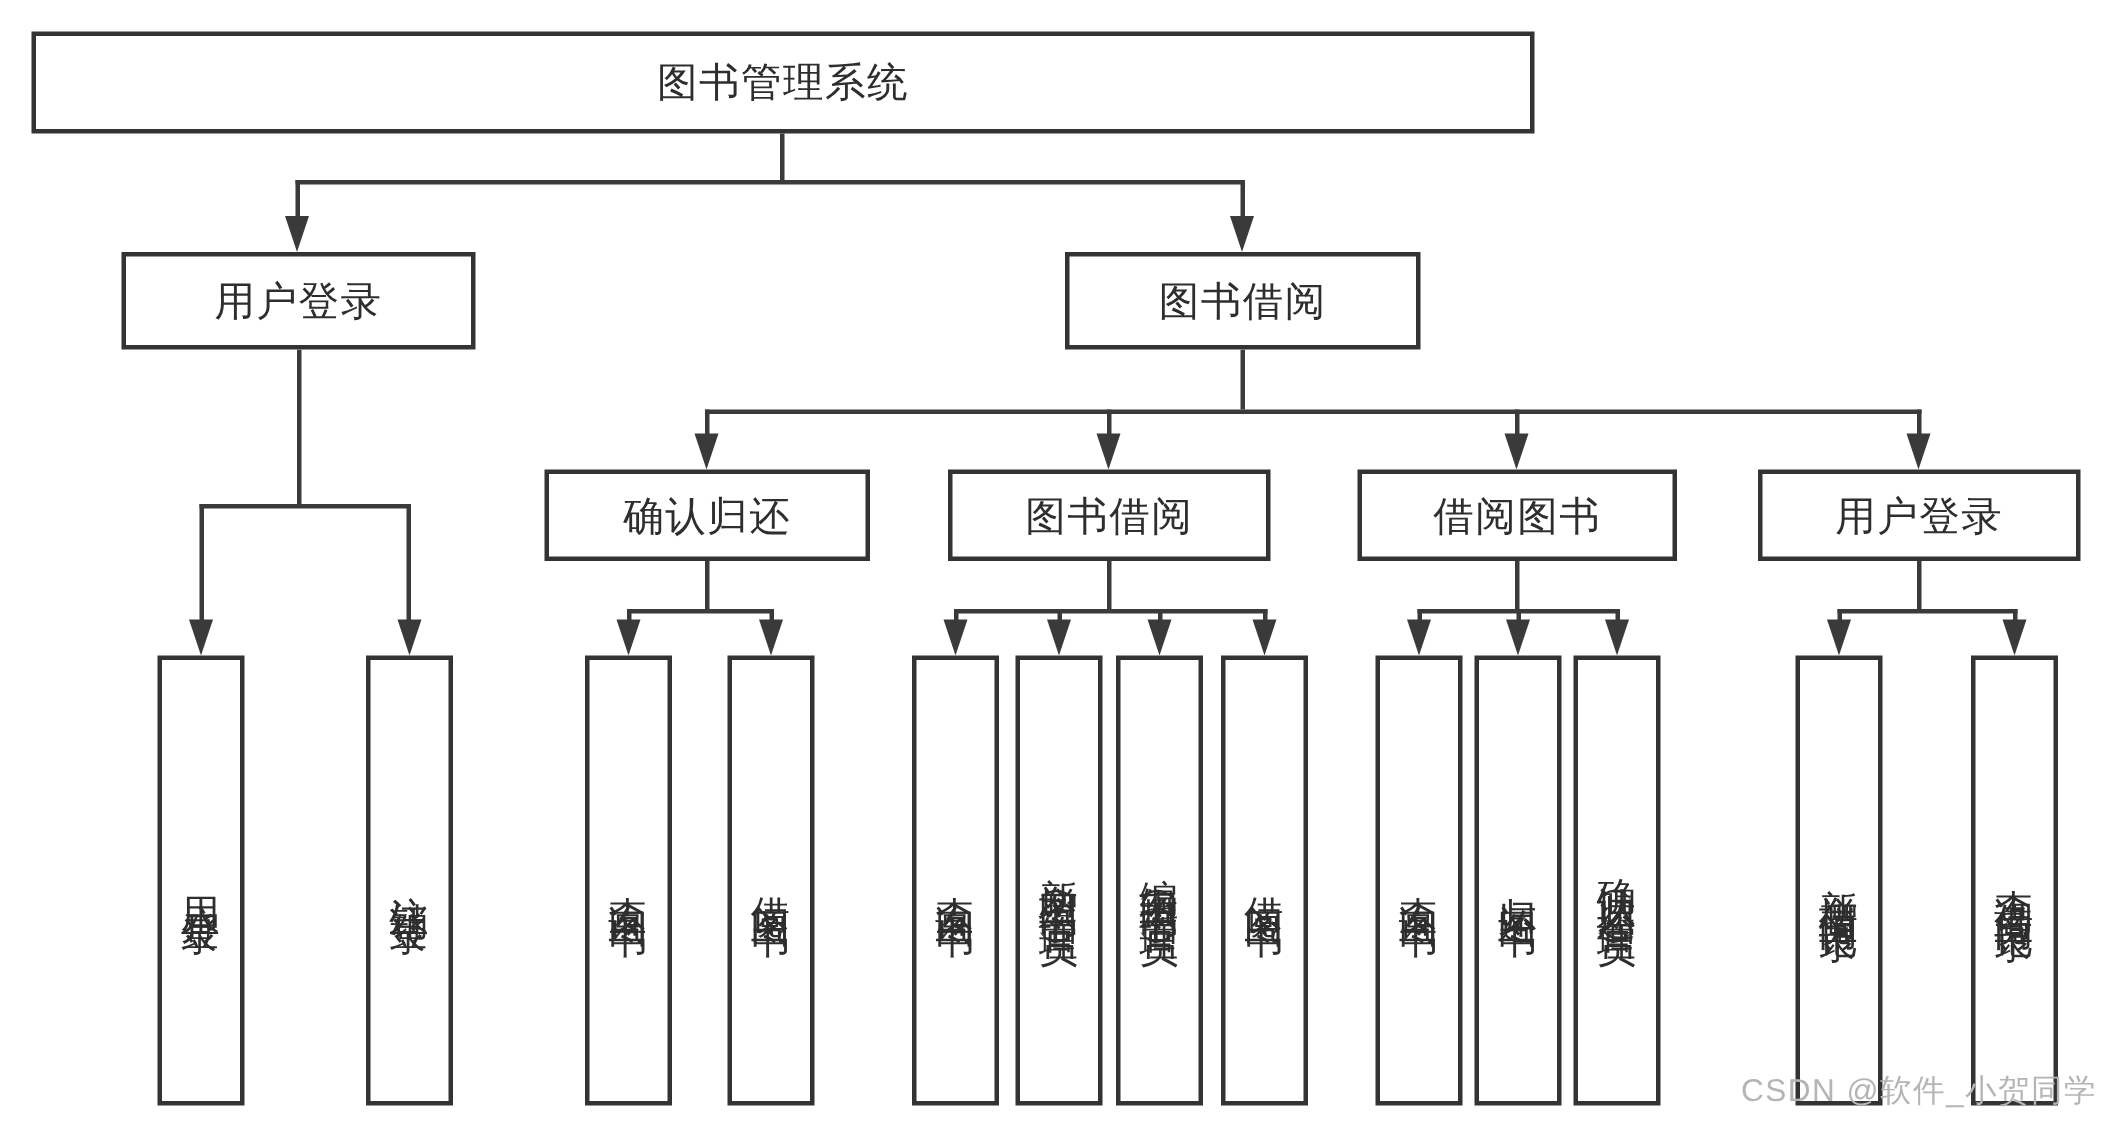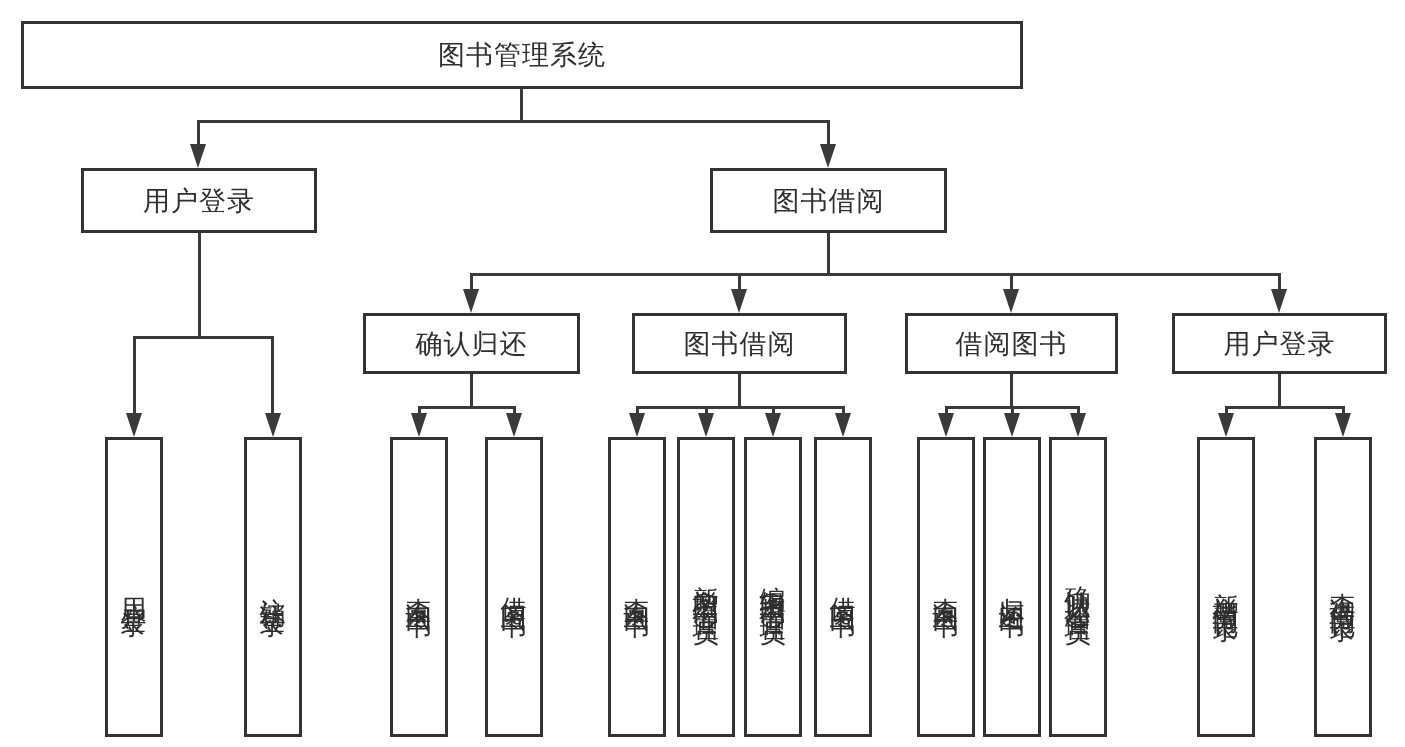--- a/index.html
+++ b/index.html
@@ -175,14 +175,15 @@
   <div class="node leaf" style="left:1049px">
     <span class="vtxt">确认归还（管理员）</span>
   </div>
   <div class="node leaf" style="left:1197px">
     <span class="vtxt">新增借阅记录</span>
   </div>
   <div class="node leaf" style="left:1314px">
     <span class="vtxt">查询借阅记录</span>
   </div>
 
+  <div class="watermark">CSDN @软件_小贺同学</div>
 
 </div>
 
 </body></html>

